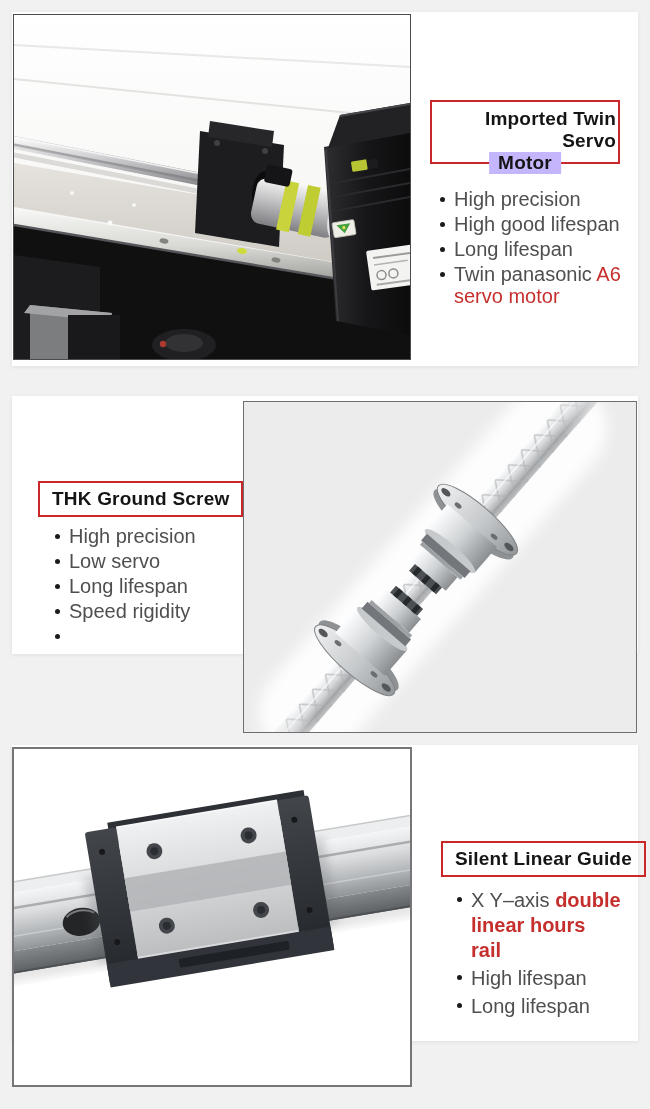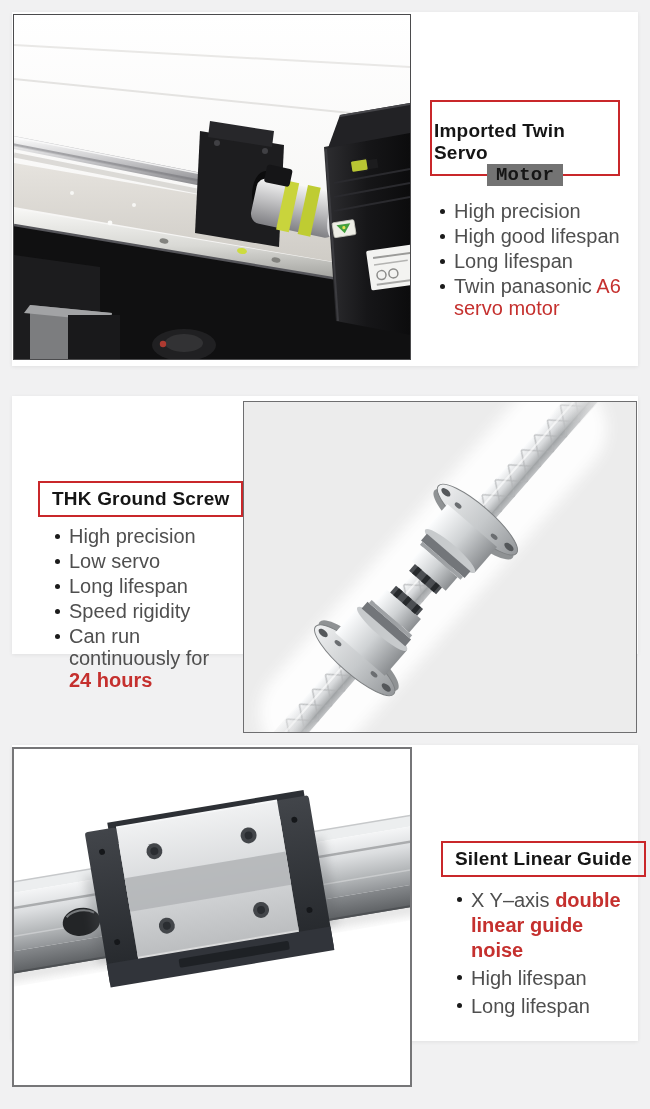--- a/index.html
+++ b/index.html
@@ -27,25 +27,25 @@
   #text1{left:400px;width:226px;}
   #text2{left:26px;width:210px;}
   #text3{left:429px;width:205px;}
 
   .tbox{
     border:2px solid #c9272a;color:#151515;
     font-size:19px;font-weight:700;letter-spacing:.2px;
   }
   #title1{
     width:182px;margin:88px auto 0;position:relative;
-    text-align:left;padding:18px 2px 10px;
+    text-align:right;padding:6px 2px 10px;
   }
   #title1 .overlap{
     position:absolute;left:50%;bottom:-12px;transform:translateX(-50%);
-    background:#737373;padding:0 9px;white-space:nowrap;line-height:22px;font-family:Liberation Mono, monospace;
+    background:#c4b5fd;padding:0 9px;white-space:nowrap;line-height:22px;
   }
   #title2{display:inline-block;margin-top:85px;padding:5px 12px;white-space:nowrap;}
   #title3{display:inline-block;margin-top:96px;padding:5px 12px;white-space:nowrap;}
 
   .bullets{list-style:none;margin:0;padding:0;}
   #card1 .bullets{margin-top:24px;padding-left:28px;}
   #card2 .bullets{margin-top:8px;padding-left:17px;}
   #card3 .bullets{margin-top:11px;padding-left:16px;}
   .bullet{display:flex;align-items:flex-start;margin-bottom:3px;}
   .dot{flex:none;width:5px;height:5px;border-radius:50%;background:#1b1b1b;margin:9px 9px 0 0;}
@@ -203,21 +203,20 @@
         <li class="bullet">
             <span class="dot"></span>
             <span class="bt"><span>Long lifespan</span></span>
           </li>
         <li class="bullet">
             <span class="dot"></span>
             <span class="bt"><span>Speed rigidity</span></span>
           </li>
         <li class="bullet bullet-wide">
             <span class="dot"></span>
-            <span class="bt"><span>Can run continuously for </span><span class="red bold">24 hours</span></span>
           </li>
       </ul>
     </div>
 
     <div class="photo" id="photo2">
       <svg viewBox="0 0 394 333" preserveAspectRatio="none">
         <defs>
           <linearGradient id="s2shaft" x1="0" y1="0" x2="0" y2="1">
               <stop offset="0" stop-color="#fbfcfd"></stop>
               <stop offset=".45" stop-color="#d8dadc"></stop>
@@ -359,21 +358,21 @@
           <circle cx="96" cy="20" r="3" fill="#15171a"></circle>
         </g>
       </svg>
     </div>
 
     <div class="text-col" id="text3">
       <div class="tbox" id="title3">Silent Linear Guide</div>
       <ul class="bullets">
         <li class="bullet bullet-wide">
             <span class="dot"></span>
-            <span class="bt"><span>X Y–axis </span><span class="red bold">double linear guide noise</span></span>
+            <span class="bt"><span>X Y–axis </span><span class="red bold">double linear hours rail</span></span>
           </li>
         <li class="bullet">
             <span class="dot"></span>
             <span class="bt"><span>High lifespan</span></span>
           </li>
         <li class="bullet">
             <span class="dot"></span>
             <span class="bt"><span>Long lifespan</span></span>
           </li>
       </ul>

